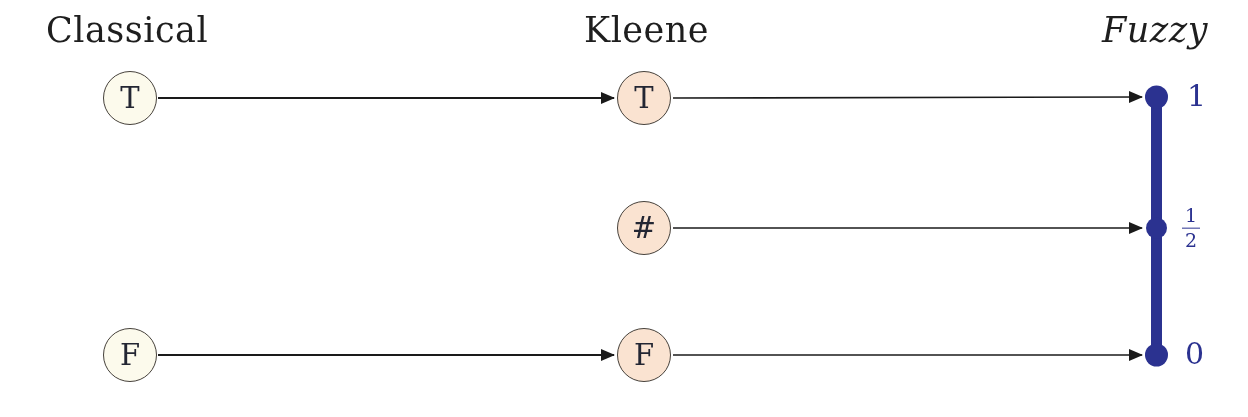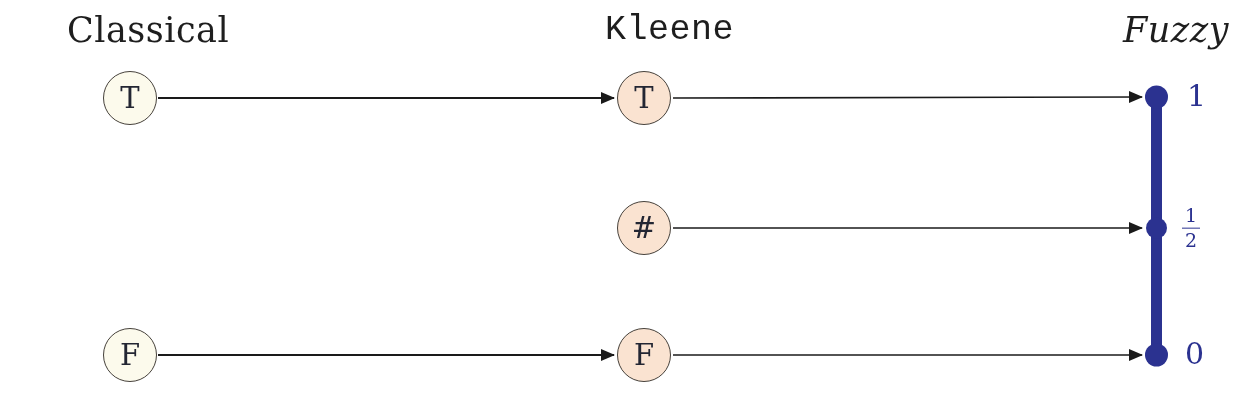--- a/index.html
+++ b/index.html
@@ -15,24 +15,23 @@
     font-family: "DejaVu Serif", serif;
     overflow: hidden;
   }
   .col-header {
     position: absolute;
     top: 10px;
     font-size: 35px;
     color: #1e1e1e;
     letter-spacing: 0.5px;
     white-space: nowrap;
-    margin-left: 21px;
   }
   .hdr-classical { left: 46px; }
-  .hdr-kleene   { left: 584px; font-family: Liberation Mono, monospace; }
+  .hdr-kleene   { left: 584px; }
   .hdr-fuzzy    { left: 1102px; font-style: italic; }
 
   svg.wires {
     position: absolute;
     left: 0; top: 0;
     width: 1248px;
     height: 417px;
   }
 
   .node {

